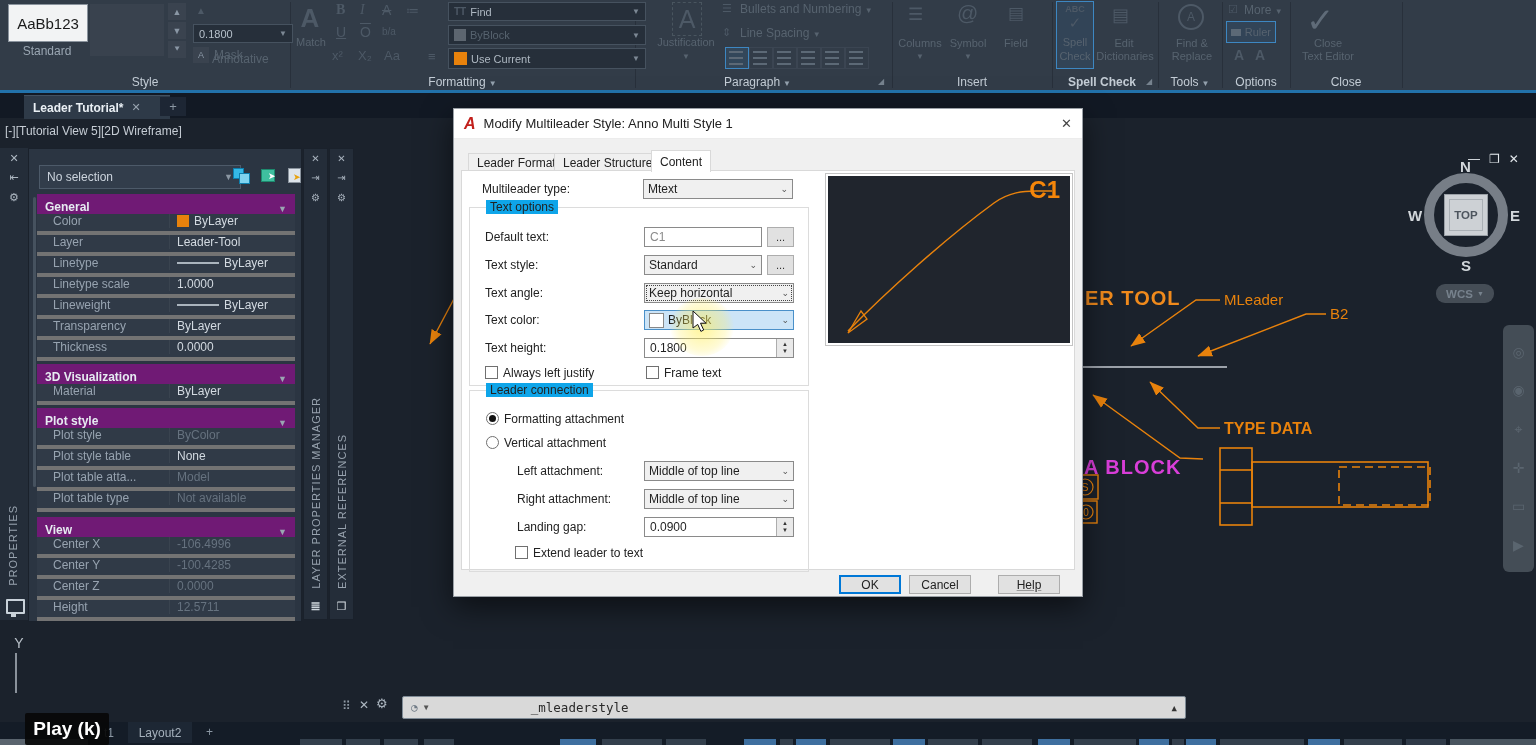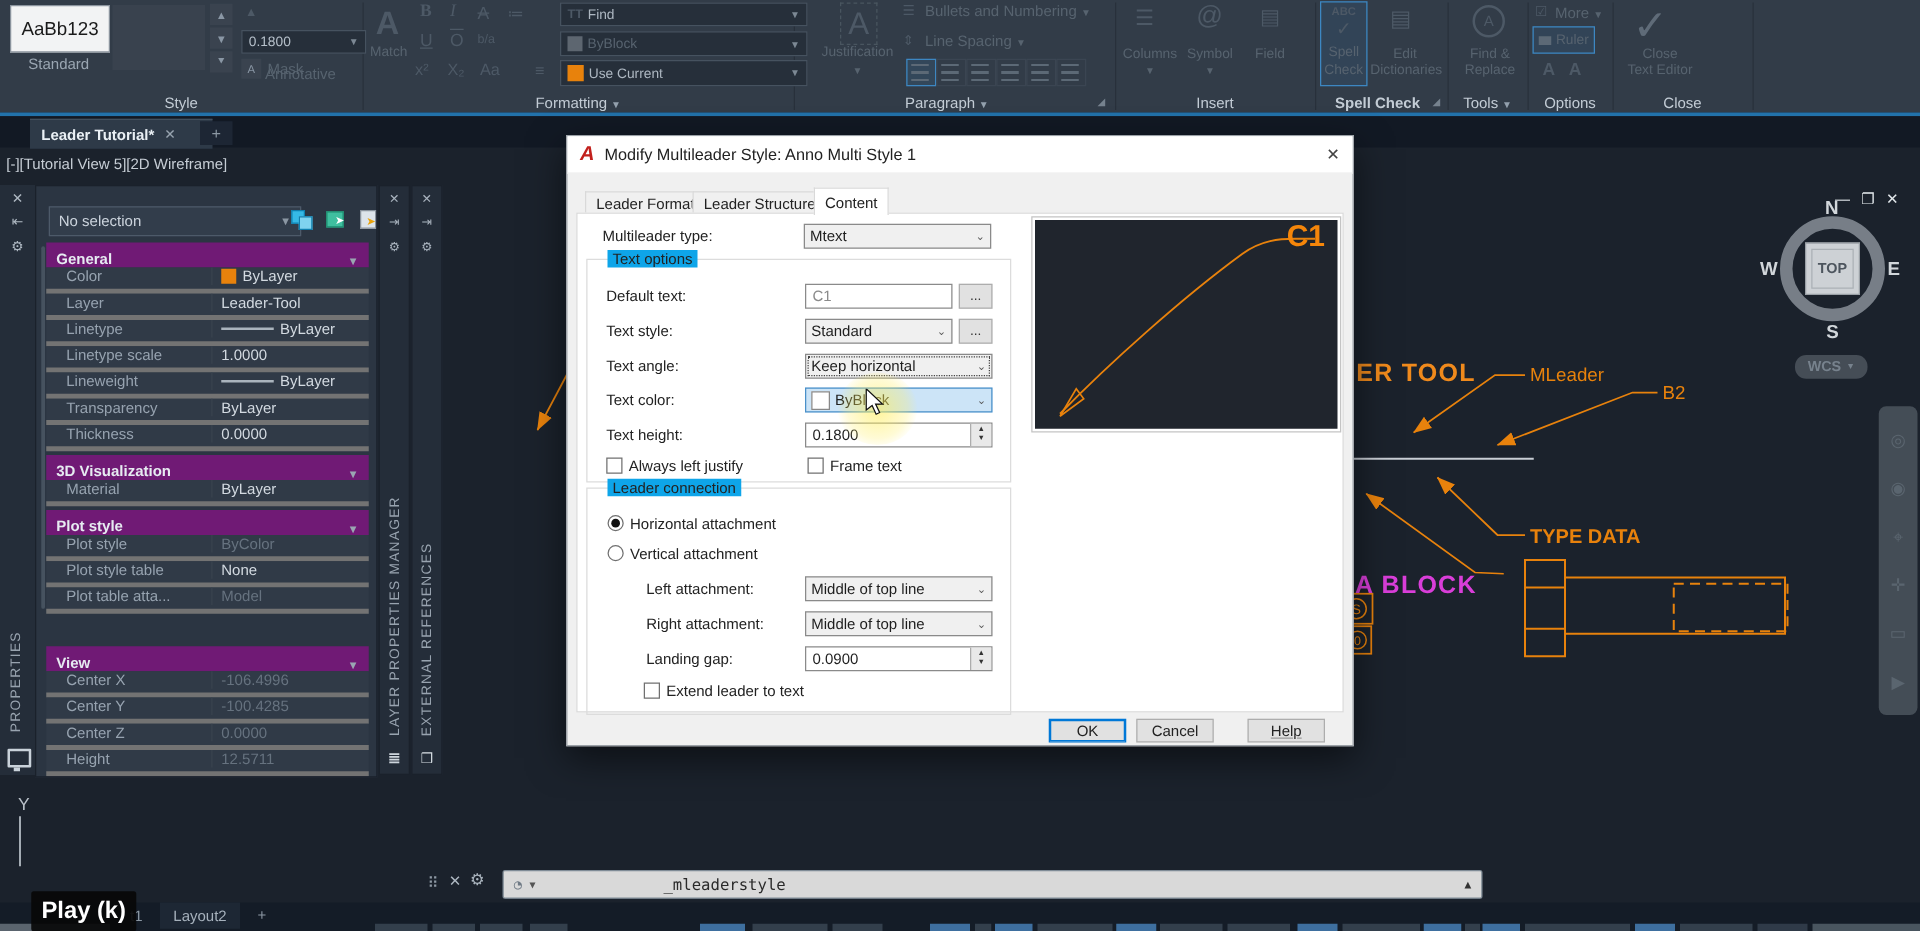--- a/index.html
+++ b/index.html
@@ -409,20 +409,24 @@
         <span class="pv">ByColor</span>
       </div>
     <div class="ab prow" style="top:300px;">
         <span class="pl">Plot style table</span>
         <span class="pv">None</span>
       </div>
     <div class="ab prow dimv" style="top:321px;">
         <span class="pl">Plot table atta...</span>
         <span class="pv">Model</span>
       </div>
+    <div class="ab prow dimv" style="top:342px;">
+        <span class="pl">Plot table type</span>
+        <span class="pv">Not available</span>
+      </div>
 
     <div class="ab sec" style="top:368px;">
         <span>View</span>
         <span class="carr">▼</span>
       </div>
     <div class="ab prow dimv" style="top:388px;">
         <span class="pl">Center X</span>
         <span class="pv">-106.4996</span>
       </div>
     <div class="ab prow dimv" style="top:409px;">
@@ -503,21 +507,21 @@
           </div>
         <span class="cb" style="left:15px;top:158px;"></span>
         <span class="dlab" style="left:33px;top:158px;">Always left justify</span>
         <span class="cb" style="left:176px;top:158px;"></span>
         <span class="dlab" style="left:194px;top:158px;">Frame text</span>
       </div>
 
       <div class="grp" style="left:7px;top:219px;width:338px;height:180px;">
         <span class="grp-lbl">Leader connection</span>
         <span class="rad on" style="left:16px;top:21px;"></span>
-        <span class="dlab" style="left:34px;top:21px;">Horizontal attachment</span>
+        <span class="dlab" style="left:34px;top:21px;">Formatting attachment</span>
         <span class="rad" style="left:16px;top:45px;"></span>
         <span class="dlab" style="left:34px;top:45px;">Vertical attachment</span>
         <span class="dlab" style="left:47px;top:73px;">Left attachment:</span>
         <div class="dcombo" style="left:174px;top:70px;width:150px;height:20px;">
             <span>Middle of top line</span>
             <span class="cv">⌄</span>
           </div>
         <span class="dlab" style="left:47px;top:101px;">Right attachment:</span>
         <div class="dcombo" style="left:174px;top:98px;width:150px;height:20px;">
             <span>Middle of top line</span>

